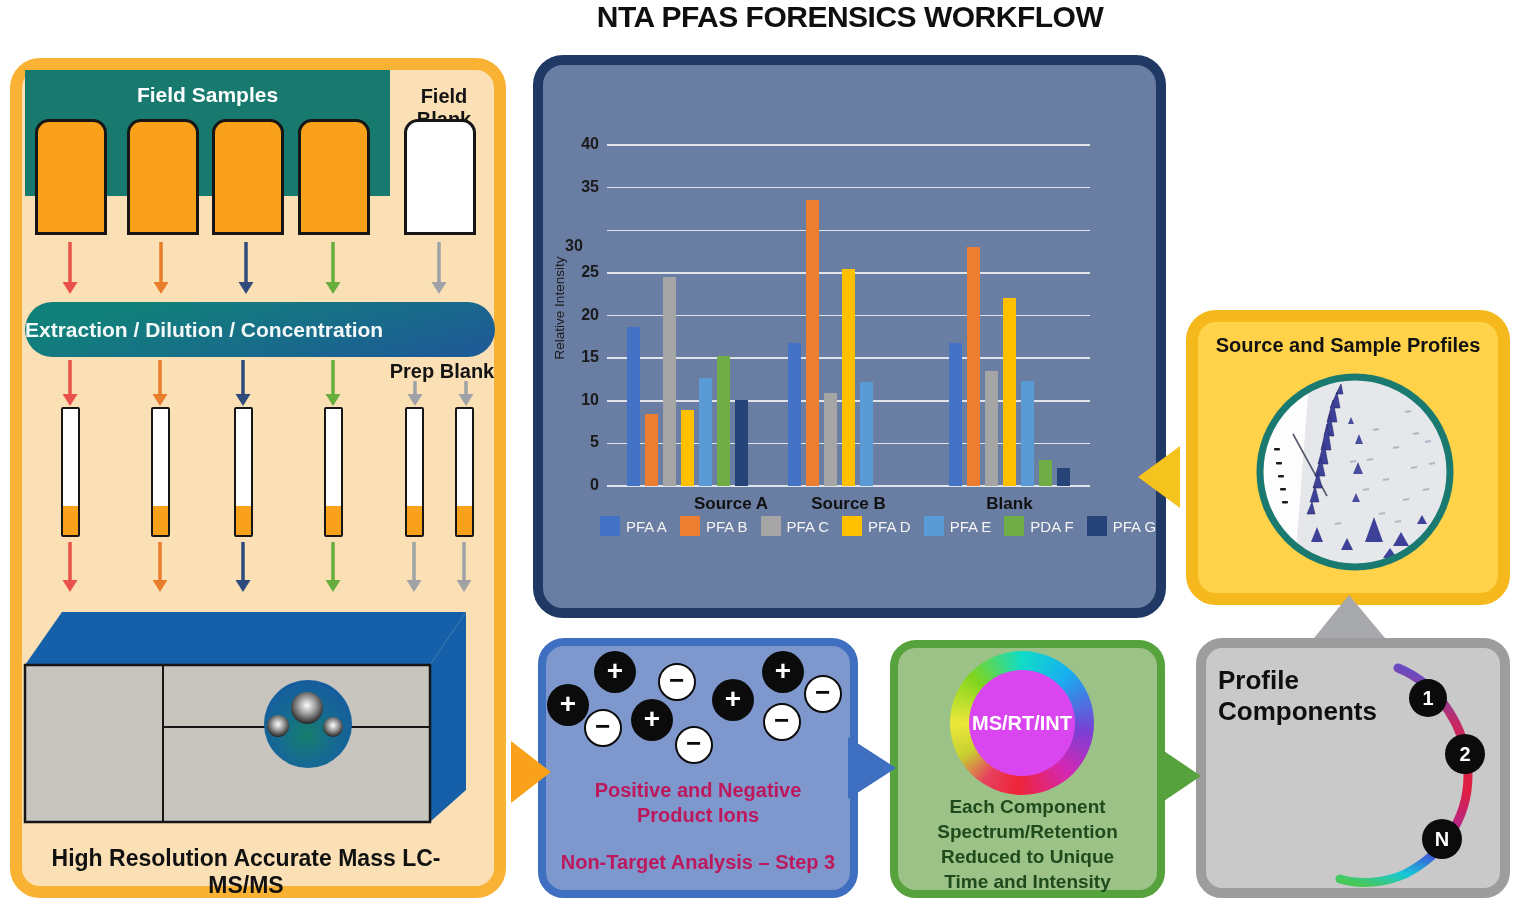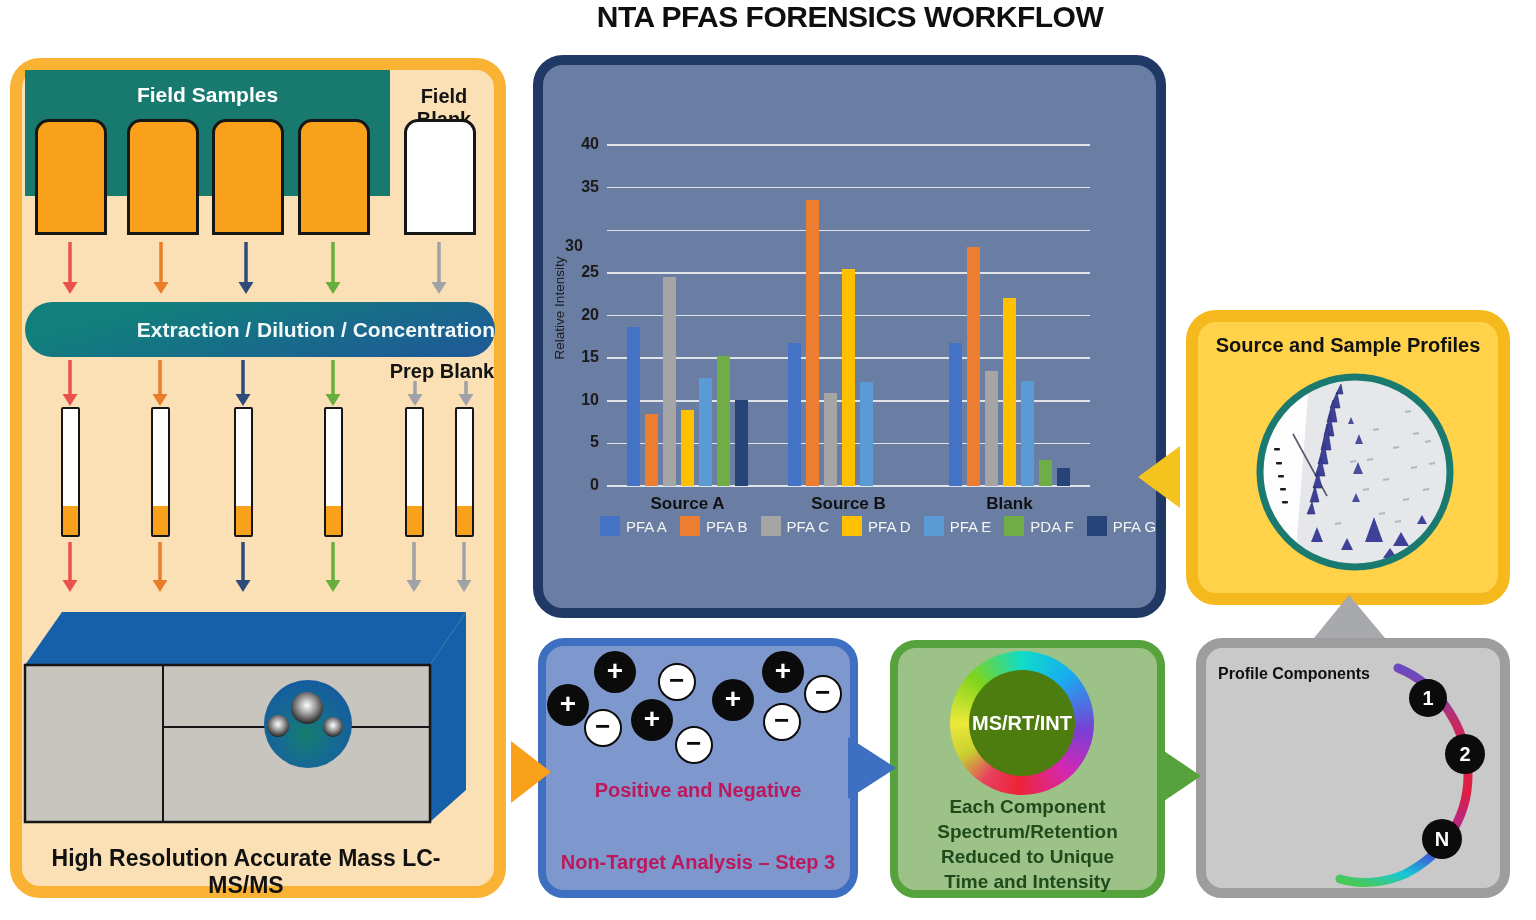--- a/index.html
+++ b/index.html
@@ -15,21 +15,21 @@
   .teal-header{left:25px;top:70px;width:365px;height:126px;background:#187A6F;}
   .field-samples-label{left:45px;top:83px;width:325px;text-align:center;color:#fff;
                        font-size:21px;font-weight:600;}
   .field-blank-label{left:392px;top:85px;width:104px;text-align:center;color:#141414;
                      font-size:20px;font-weight:600;}
   .bottle{top:119px;width:66px;height:110px;background:#F9A11B;border:3px solid #161616;
           border-radius:14px 14px 0 0;}
   .bottle.blank{background:#fff;}
   .banner{left:25px;top:302px;width:470px;height:55px;border-radius:28px;
           background:linear-gradient(165deg,#11807B 20%,#1D5C95 90%);}
-  .banner-label{left:25px;top:302px;width:470px;height:55px;line-height:55px;text-align:right;
+  .banner-label{left:25px;top:302px;width:470px;height:55px;line-height:55px;text-align:left;
                 color:#f2f7f7;font-size:21px;font-weight:600;}
   .prep-blank-label{left:388px;top:360px;width:108px;text-align:center;color:#141414;
                     font-size:20px;font-weight:600;}
   .vial{top:407px;width:15px;height:126px;background:#fff;border:2px solid #161616;border-radius:2px;}
   .vial-fill{position:absolute;left:0;right:0;bottom:0;height:29px;background:#F9A11B;}
   .instrument-label{left:20px;top:845px;width:452px;text-align:center;color:#111;
                     font-size:23px;font-weight:700;}
   
   .chart-panel{left:533px;top:55px;width:633px;height:563px;background:#6A7DA3;
                border:10px solid #1F3864;border-radius:30px;box-sizing:border-box;}
@@ -59,28 +59,28 @@
   .ion.pos{width:42px;height:42px;background:#0b0b0b;color:#fff;font-size:28px;line-height:40px;}
   .ion.neg{width:34px;height:34px;background:#fff;color:#0b0b0b;border:2.5px solid #0b0b0b;
            font-size:26px;line-height:30px;}
   .ions-line{width:280px;text-align:center;color:#be185d;font-size:20px;font-weight:600;}
   
   .green-panel{left:890px;top:640px;width:275px;height:258px;background:#9CC287;
                border:8px solid #56A23C;border-radius:26px;box-sizing:border-box;}
   .msrt-ring{left:950px;top:651px;width:144px;height:144px;border-radius:50%;
              background:conic-gradient(from 270deg,#ece83a,#7fd41c 12%,#10dcc8 25%,#18aef0 37%,
              #7a3fd4 52%,#d428b4 63%,#ee2436 76%,#e84060 84%,#c8d030 92%,#ece83a 100%);}
-  .msrt-core{left:969px;top:670px;width:106px;height:106px;border-radius:50%;background:#4d7c0f;
+  .msrt-core{left:969px;top:670px;width:106px;height:106px;border-radius:50%;background:#d946ef;
              color:#fff;font-size:20px;font-weight:700;text-align:center;line-height:106px;}
   .green-caption{left:893px;top:794px;width:269px;text-align:center;color:#1E4A1C;
                  font-size:19px;font-weight:700;line-height:25px;}
   
   .gray-panel{left:1196px;top:638px;width:314px;height:260px;background:#C9C9C9;
               border:10px solid #9D9D9D;border-radius:26px;box-sizing:border-box;}
-  .gray-title{left:1218px;top:665px;width:210px;color:#0f0f0f;font-size:16px;font-weight:700;}
+  .gray-title{left:1218px;top:665px;width:210px;color:#0f0f0f;font-size:26px;font-weight:700;}
   .components-circle{left:1231px;top:693px;width:184px;height:184px;border-radius:50%;
                      background:#0b0b0b;color:#fff;text-align:center;font-size:19.5px;
                      font-weight:700;line-height:24px;padding-top:31px;box-sizing:border-box;}
   .badge{position:absolute;border-radius:50%;background:#0b0b0b;color:#fff;text-align:center;
          font-weight:700;font-size:20px;}
   .txt{position:absolute;}
 </style>
 </head>
 <body>
 
@@ -251,21 +251,21 @@
       <div class="bar" style="left: 74px; height: 75.8725px; background: rgb(255, 192, 0);"></div>
       <div class="bar" style="left: 235px; height: 216.535px; background: rgb(255, 192, 0);"></div>
       <div class="bar" style="left: 396px; height: 187.55px; background: rgb(255, 192, 0);"></div>
       <div class="bar" style="left: 92px; height: 108.267px; background: rgb(91, 155, 213);"></div>
       <div class="bar" style="left: 253px; height: 104.005px; background: rgb(91, 155, 213);"></div>
       <div class="bar" style="left: 414px; height: 104.858px; background: rgb(91, 155, 213);"></div>
       <div class="bar" style="left: 110px; height: 129.58px; background: rgb(112, 173, 71);"></div>
       <div class="bar" style="left: 432px; height: 25.575px; background: rgb(112, 173, 71);"></div>
       <div class="bar" style="left: 128px; height: 86.1025px; background: rgb(38, 68, 120);"></div>
       <div class="bar" style="left: 450px; height: 17.9025px; background: rgb(38, 68, 120);"></div>
-      <div class="cat-label" style="left: 0px; width: 161px;">Source A</div>
+      <div class="cat-label" style="left: 0px; width: 161px; text-align: right;">Source A</div>
       <div class="cat-label" style="left: 161px; width: 161px;">Source B</div>
       <div class="cat-label" style="left: 322px; width: 161px;">Blank</div>
     </div>
   <div class="abs" id="legend">
       <div class="legend-item">
         <div class="legend-swatch" style="background: rgb(68, 114, 196);"></div>
         <span class="legend-label">PFA A</span>
       </div>
       <div class="legend-item">
         <div class="legend-swatch" style="background: rgb(237, 125, 49);"></div>
@@ -367,20 +367,21 @@
       <div class="ion pos" style="left: 547px; top: 684px;">+</div>
       <div class="ion neg" style="left: 583.5px; top: 708.5px;">−</div>
       <div class="ion pos" style="left: 631px; top: 699px;">+</div>
       <div class="ion neg" style="left: 674.5px; top: 725.5px;">−</div>
       <div class="ion pos" style="left: 712px; top: 679px;">+</div>
       <div class="ion neg" style="left: 762.5px; top: 702.5px;">−</div>
       <div class="ion pos" style="left: 762px; top: 651px;">+</div>
       <div class="ion neg" style="left: 803.5px; top: 674.5px;">−</div>
     </div>
   <div class="abs txt ions-line" style="left:558px;top:779px">Positive and Negative</div>
+  <div class="abs txt ions-line" style="left:558px;top:804px">Product Ions</div>
   <div class="abs txt ions-line" style="left:558px;top:851px">Non-Target Analysis – Step 3</div>
 
   <div class="abs green-panel"></div>
   <div class="abs msrt-ring"></div>
   <div class="abs msrt-core">MS/RT/INT</div>
   <div class="abs green-caption">
     <div>Each Component</div>
     <div>Spectrum/Retention</div>
     <div>Reduced to Unique</div>
     <div>Time and Intensity</div>

